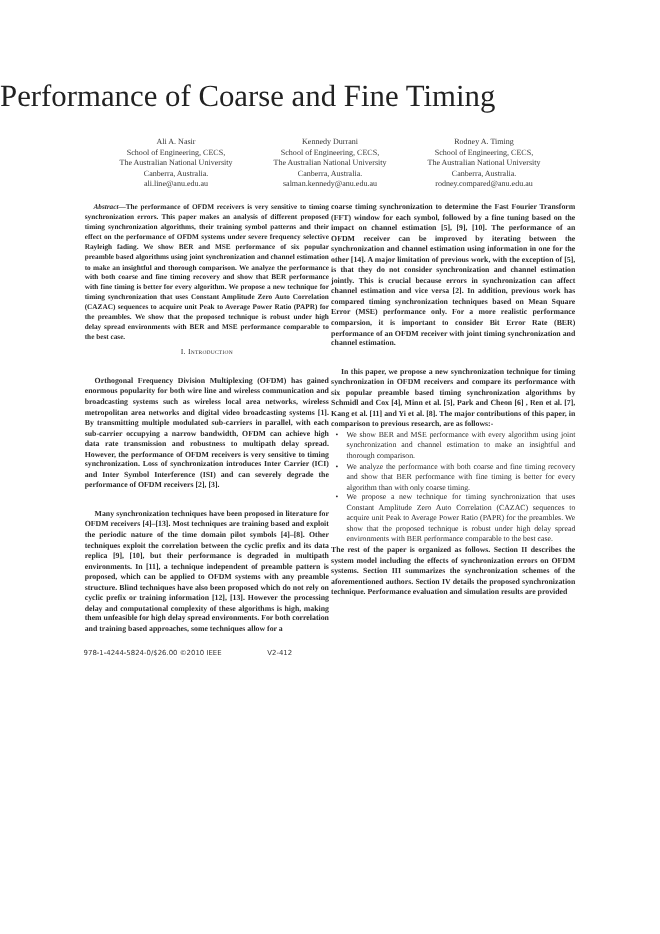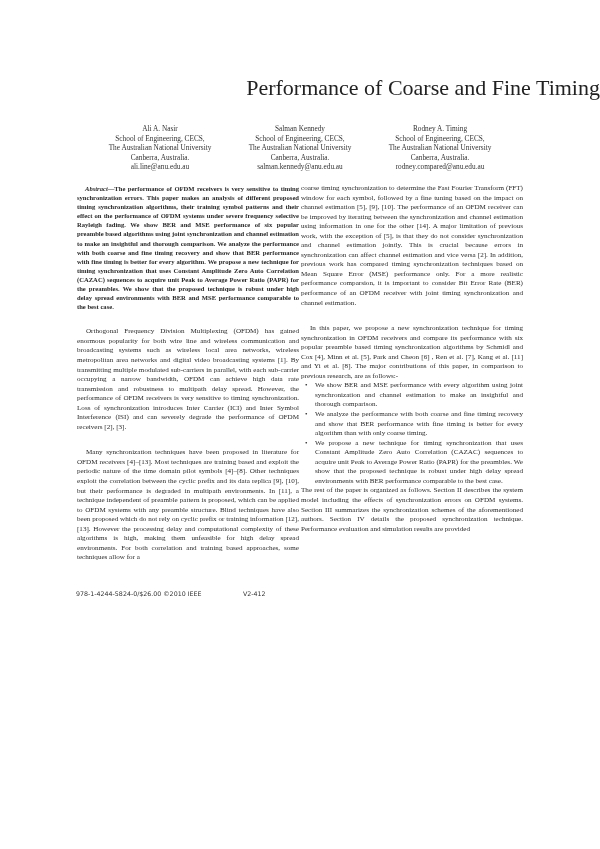--- a/index.html
+++ b/index.html
@@ -1,29 +1,29 @@
 <!DOCTYPE html>
 <html><head>
 <meta charset="utf-8">
 <style>
   html, body { margin: 0; padding: 0; }
   body { width: 600px; height: 849px; background: #ffffff; position: relative; overflow: hidden;
          font-family: "Liberation Serif", "DejaVu Serif", serif; color: #222; }
-  .title { position: absolute; left: 0; width: 600px; top: 75px; text-align: right;
-           font-size: 22px; line-height: 25px; color: #222; }
+  .title { position: absolute; left: 0; width: 600px; top: 75px; text-align: left;
+           font-size: 28px; line-height: 25px; color: #222; }
   .authors { position: absolute; top: 124px; left: 95px; width: 410px; display: flex; justify-content: space-between; }
   .author { width: 130px; text-align: center; font-size: 7.3px; line-height: 9.6px; color: #333; }
   .col { position: absolute; top: 184px; width: 222px; font-size: 7.1px; line-height: 9.55px; text-align: justify; color: #2a2a2a; }
   .col.left { left: 77px; }
   .col.right { left: 301px; top: 184px; }
   .abstract { font-weight: bold; font-size: 6.6px; line-height: 9.1px; text-indent: 8px; margin: 0; }
   .abstract .lbl { font-style: italic; font-weight: bold; }
   .section-head { text-align: center; font-size: 7.1px; margin: 5px 0 3px 0; letter-spacing: 0.2px; }
   .section-head .sc { font-variant: small-caps; }
-  p { margin: 0; }
+  p { margin: 0; font-weight: bold; }
   .indent { text-indent: 9px; margin-top: 16px; }
   ul { margin: 0; padding: 0 0 0 14px; }
   li { list-style: none; position: relative; }
   li .bullet { position: absolute; left: -10px; top: 0; }
   .footer { position: absolute; top: 590px; font-family: "DejaVu Sans", sans-serif; font-size: 6.3px; color: #333; }
   .footer.isbn { left: 76px; }
   .footer.page { left: 243px; }
 </style>
 </head>
 <body>
@@ -34,37 +34,41 @@
 
 <div class="authors">
   <div class="author">
     <div>Ali A. Nasir</div>
     <div>School of Engineering, CECS,</div>
     <div>The Australian National University</div>
     <div>Canberra, Australia.</div>
     <div>ali.line@anu.edu.au</div>
   </div>
   <div class="author">
-    <div>Salman Kennedy</div>
+    <div>Kennedy Durrani</div>
     <div>School of Engineering, CECS,</div>
     <div>The Australian National University</div>
     <div>Canberra, Australia.</div>
     <div>salman.kennedy@anu.edu.au</div>
   </div>
   <div class="author">
     <div>Rodney A. Timing</div>
     <div>School of Engineering, CECS,</div>
     <div>The Australian National University</div>
     <div>Canberra, Australia.</div>
     <div>rodney.compared@anu.edu.au</div>
   </div>
 </div>
 
 <div class="col left">
   <p class="abstract"><span class="lbl">Abstract</span><span>—The performance of OFDM receivers is very sensitive to timing synchronization errors. This paper makes an analysis of different proposed timing synchronization algorithms, their training symbol patterns and their effect on the performance of OFDM systems under severe frequency selective Rayleigh fading. We show BER and MSE performance of six popular preamble based algorithms using joint synchronization and channel estimation to make an insightful and thorough comparison. We analyze the performance with both coarse and fine timing recovery and show that BER performance with fine timing is better for every algorithm. We propose a new technique for timing synchronization that uses Constant Amplitude Zero Auto Correlation (CAZAC) sequences to acquire unit Peak to Average Power Ratio (PAPR) for the preambles. We show that the proposed technique is robust under high delay spread environments with BER and MSE performance comparable to the best case.</span></p>
+  <div class="section-head">
+    <span>I.</span>
+    <span class="sc">Introduction</span>
+  </div>
   <p class="indent">Orthogonal Frequency Division Multiplexing (OFDM) has gained enormous popularity for both wire line and wireless communication and broadcasting systems such as wireless local area networks, wireless metropolitan area networks and digital video broadcasting systems [1]. By transmitting multiple modulated sub-carriers in parallel, with each sub-carrier occupying a narrow bandwidth, OFDM can achieve high data rate transmission and robustness to multipath delay spread. However, the performance of OFDM receivers is very sensitive to timing synchronization. Loss of synchronization introduces Inter Carrier (ICI) and Inter Symbol Interference (ISI) and can severely degrade the performance of OFDM receivers [2], [3].</p>
   <p class="indent">Many synchronization techniques have been proposed in literature for OFDM receivers [4]–[13]. Most techniques are training based and exploit the periodic nature of the time domain pilot symbols [4]–[8]. Other techniques exploit the correlation between the cyclic prefix and its data replica [9], [10], but their performance is degraded in multipath environments. In [11], a technique independent of preamble pattern is proposed, which can be applied to OFDM systems with any preamble structure. Blind techniques have also been proposed which do not rely on cyclic prefix or training information [12], [13]. However the processing delay and computational complexity of these algorithms is high, making them unfeasible for high delay spread environments. For both correlation and training based approaches, some techniques allow for a</p>
 </div>
 
 <div class="col right">
   <p>coarse timing synchronization to determine the Fast Fourier Transform (FFT) window for each symbol, followed by a fine tuning based on the impact on channel estimation [5], [9], [10]. The performance of an OFDM receiver can be improved by iterating between the synchronization and channel estimation using information in one for the other [14]. A major limitation of previous work, with the exception of [5], is that they do not consider synchronization and channel estimation jointly. This is crucial because errors in synchronization can affect channel estimation and vice versa [2]. In addition, previous work has compared timing synchronization techniques based on Mean Square Error (MSE) performance only. For a more realistic performance comparsion, it is important to consider Bit Error Rate (BER) performance of an OFDM receiver with joint timing synchronization and channel estimation.</p>
   <p class="indent">In this paper, we propose a new synchronization technique for timing synchronization in OFDM receivers and compare its performance with six popular preamble based timing synchronization algorithms by Schmidl and Cox [4], Minn et al. [5], Park and Cheon [6] , Ren et al. [7], Kang et al. [11] and Yi et al. [8]. The major contributions of this paper, in comparison to previous research, are as follows:-</p>
   <ul>
     <li><span class="bullet">•</span><span>We show BER and MSE performance with every algorithm using joint synchronization and channel estimation to make an insightful and thorough comparison.</span></li>
     <li><span class="bullet">•</span><span>We analyze the performance with both coarse and fine timing recovery and show that BER performance with fine timing is better for every algorithm than with only coarse timing.</span></li>

